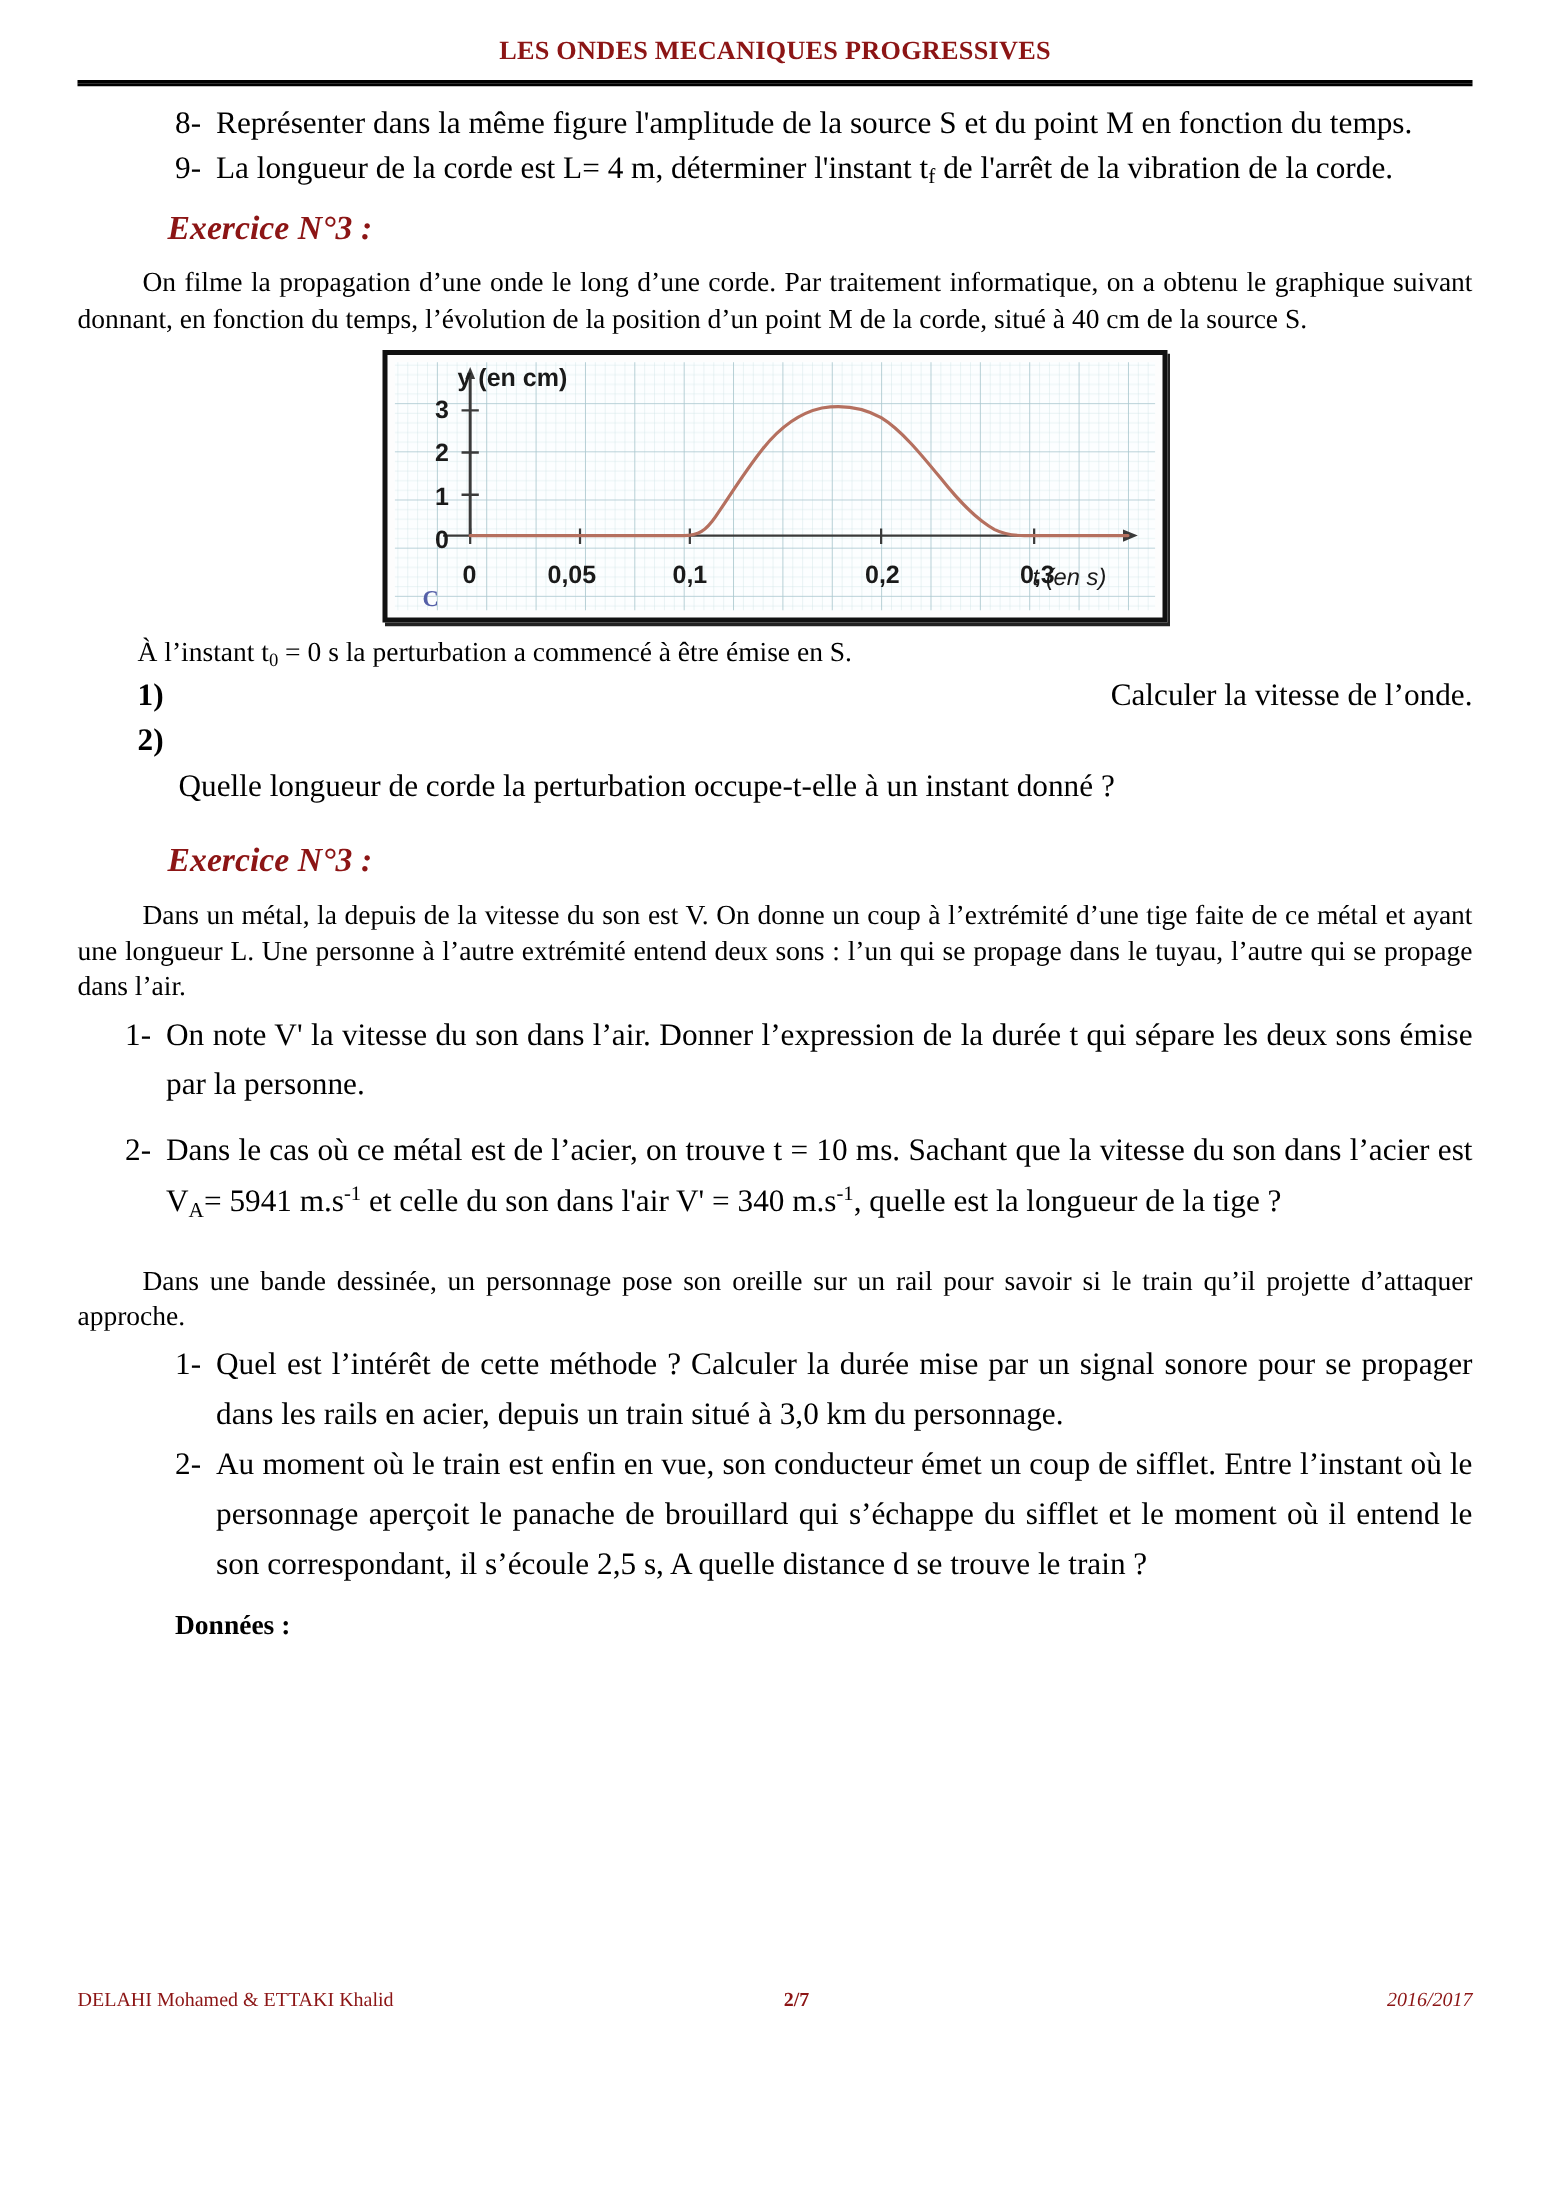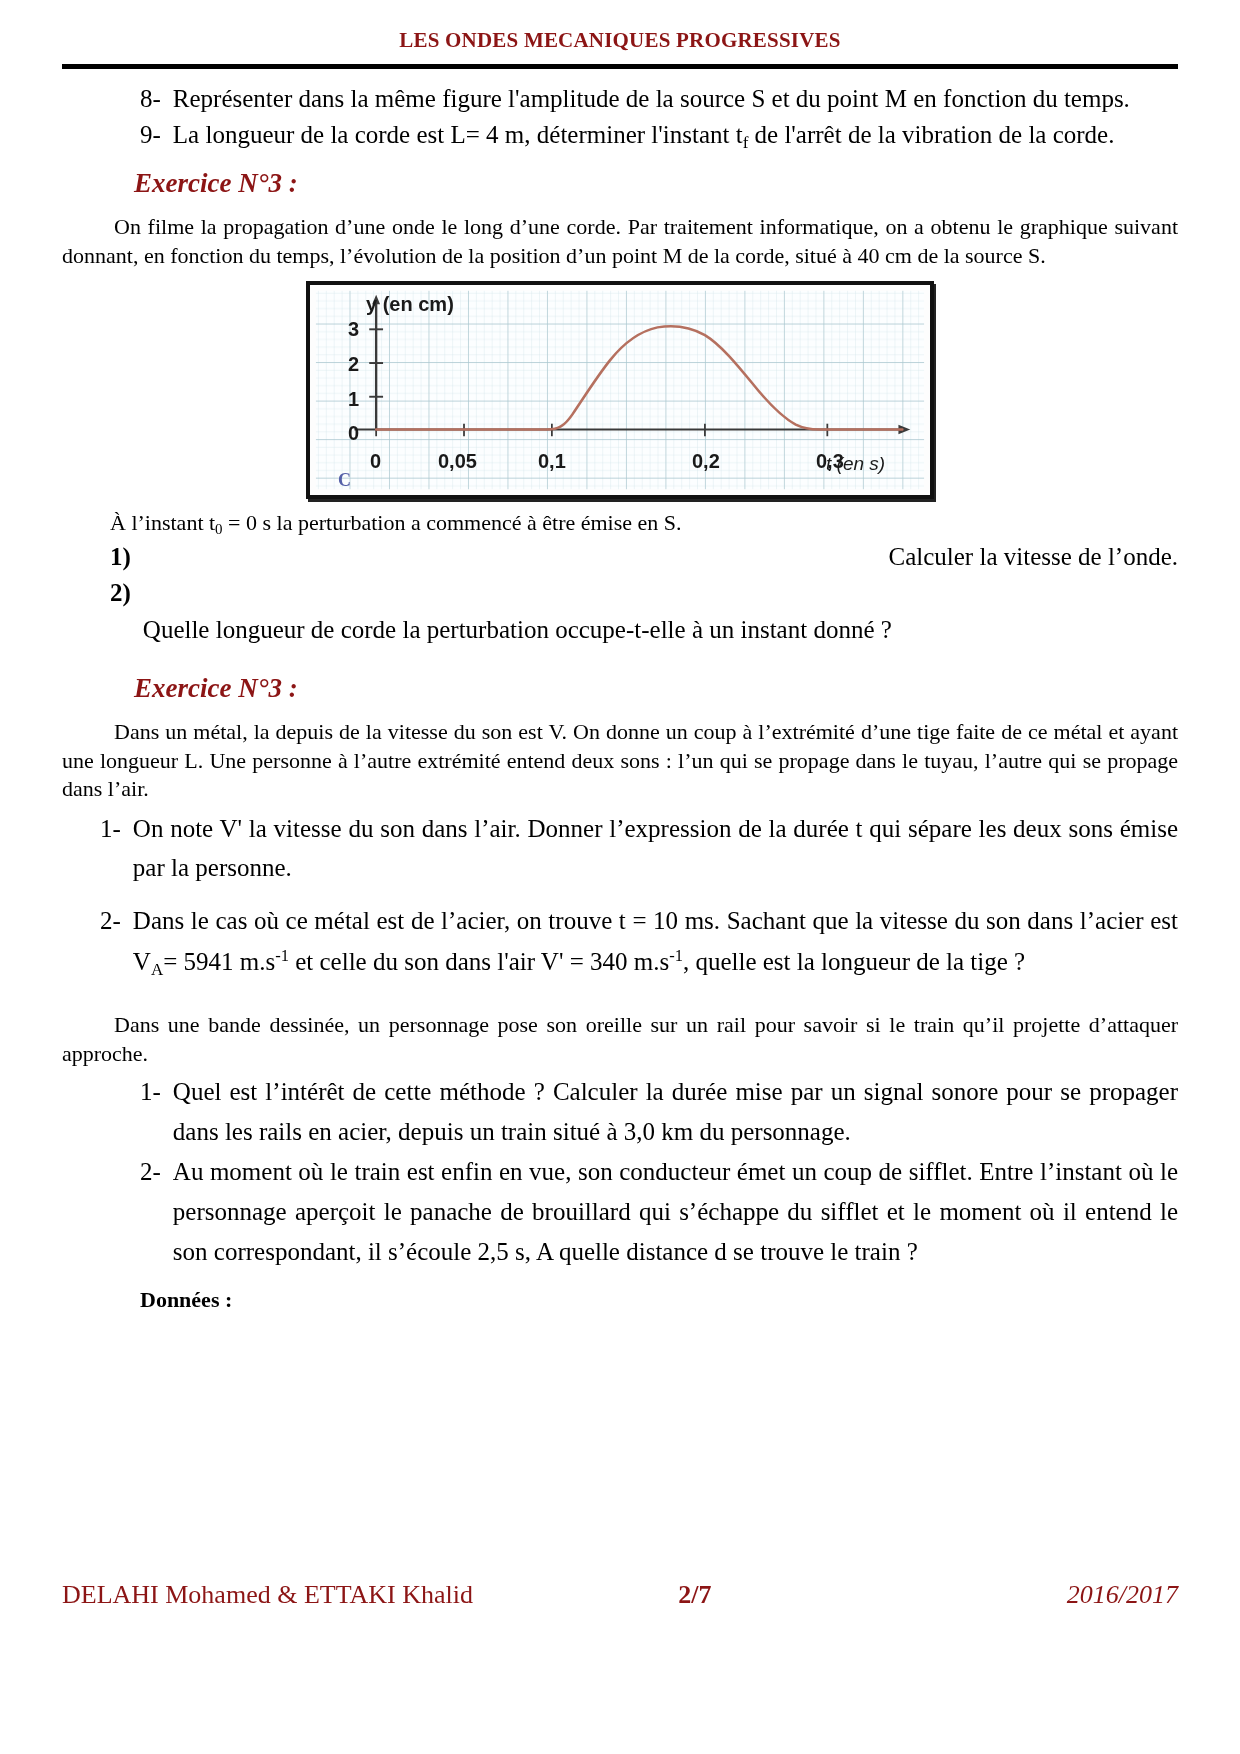--- a/index.html
+++ b/index.html
@@ -136,21 +136,21 @@
 
   
   .footer {
     position: absolute;
     left: 0; right: 0;
     bottom: 78px;
     padding: 0 62px;
     display: flex;
     align-items: baseline;
     color: #8C1515;
-    font-size: 26px;
+    font-size: 16px;
   }
   .footer-left { flex: 0 0 auto; }
   .footer-center { flex: 1 1 auto; text-align: center; font-weight: bold; margin-left: -150px; }
   .footer-right { flex: 0 0 auto; font-style: italic; }
 </style>
 </head>
 <body>
 
 <div class="page">
 

